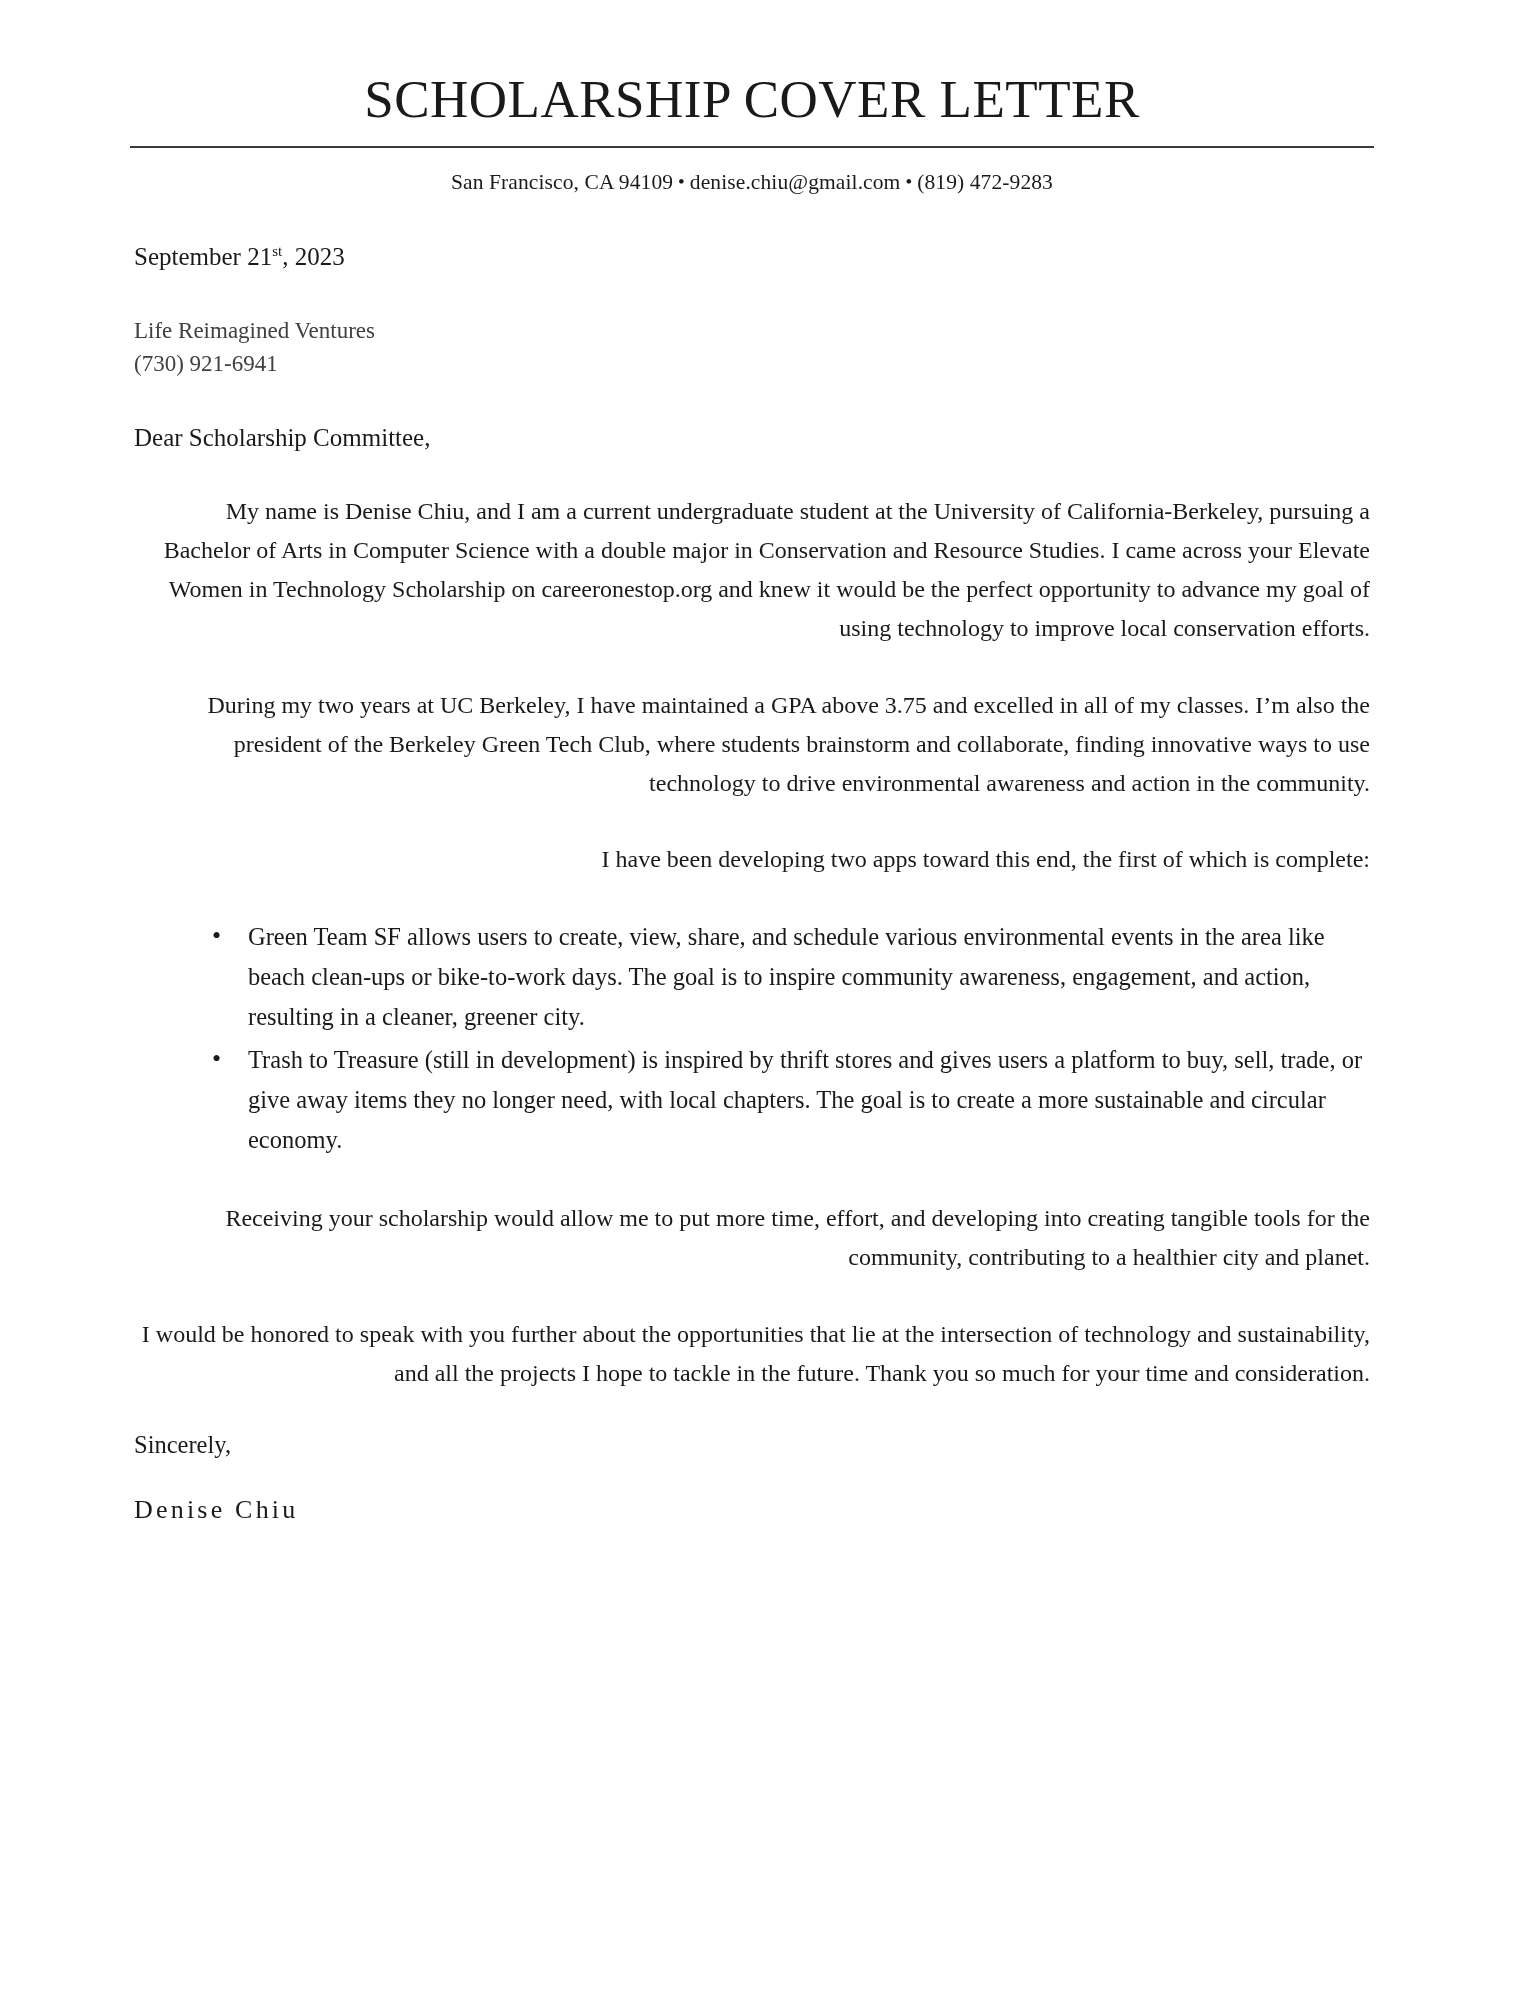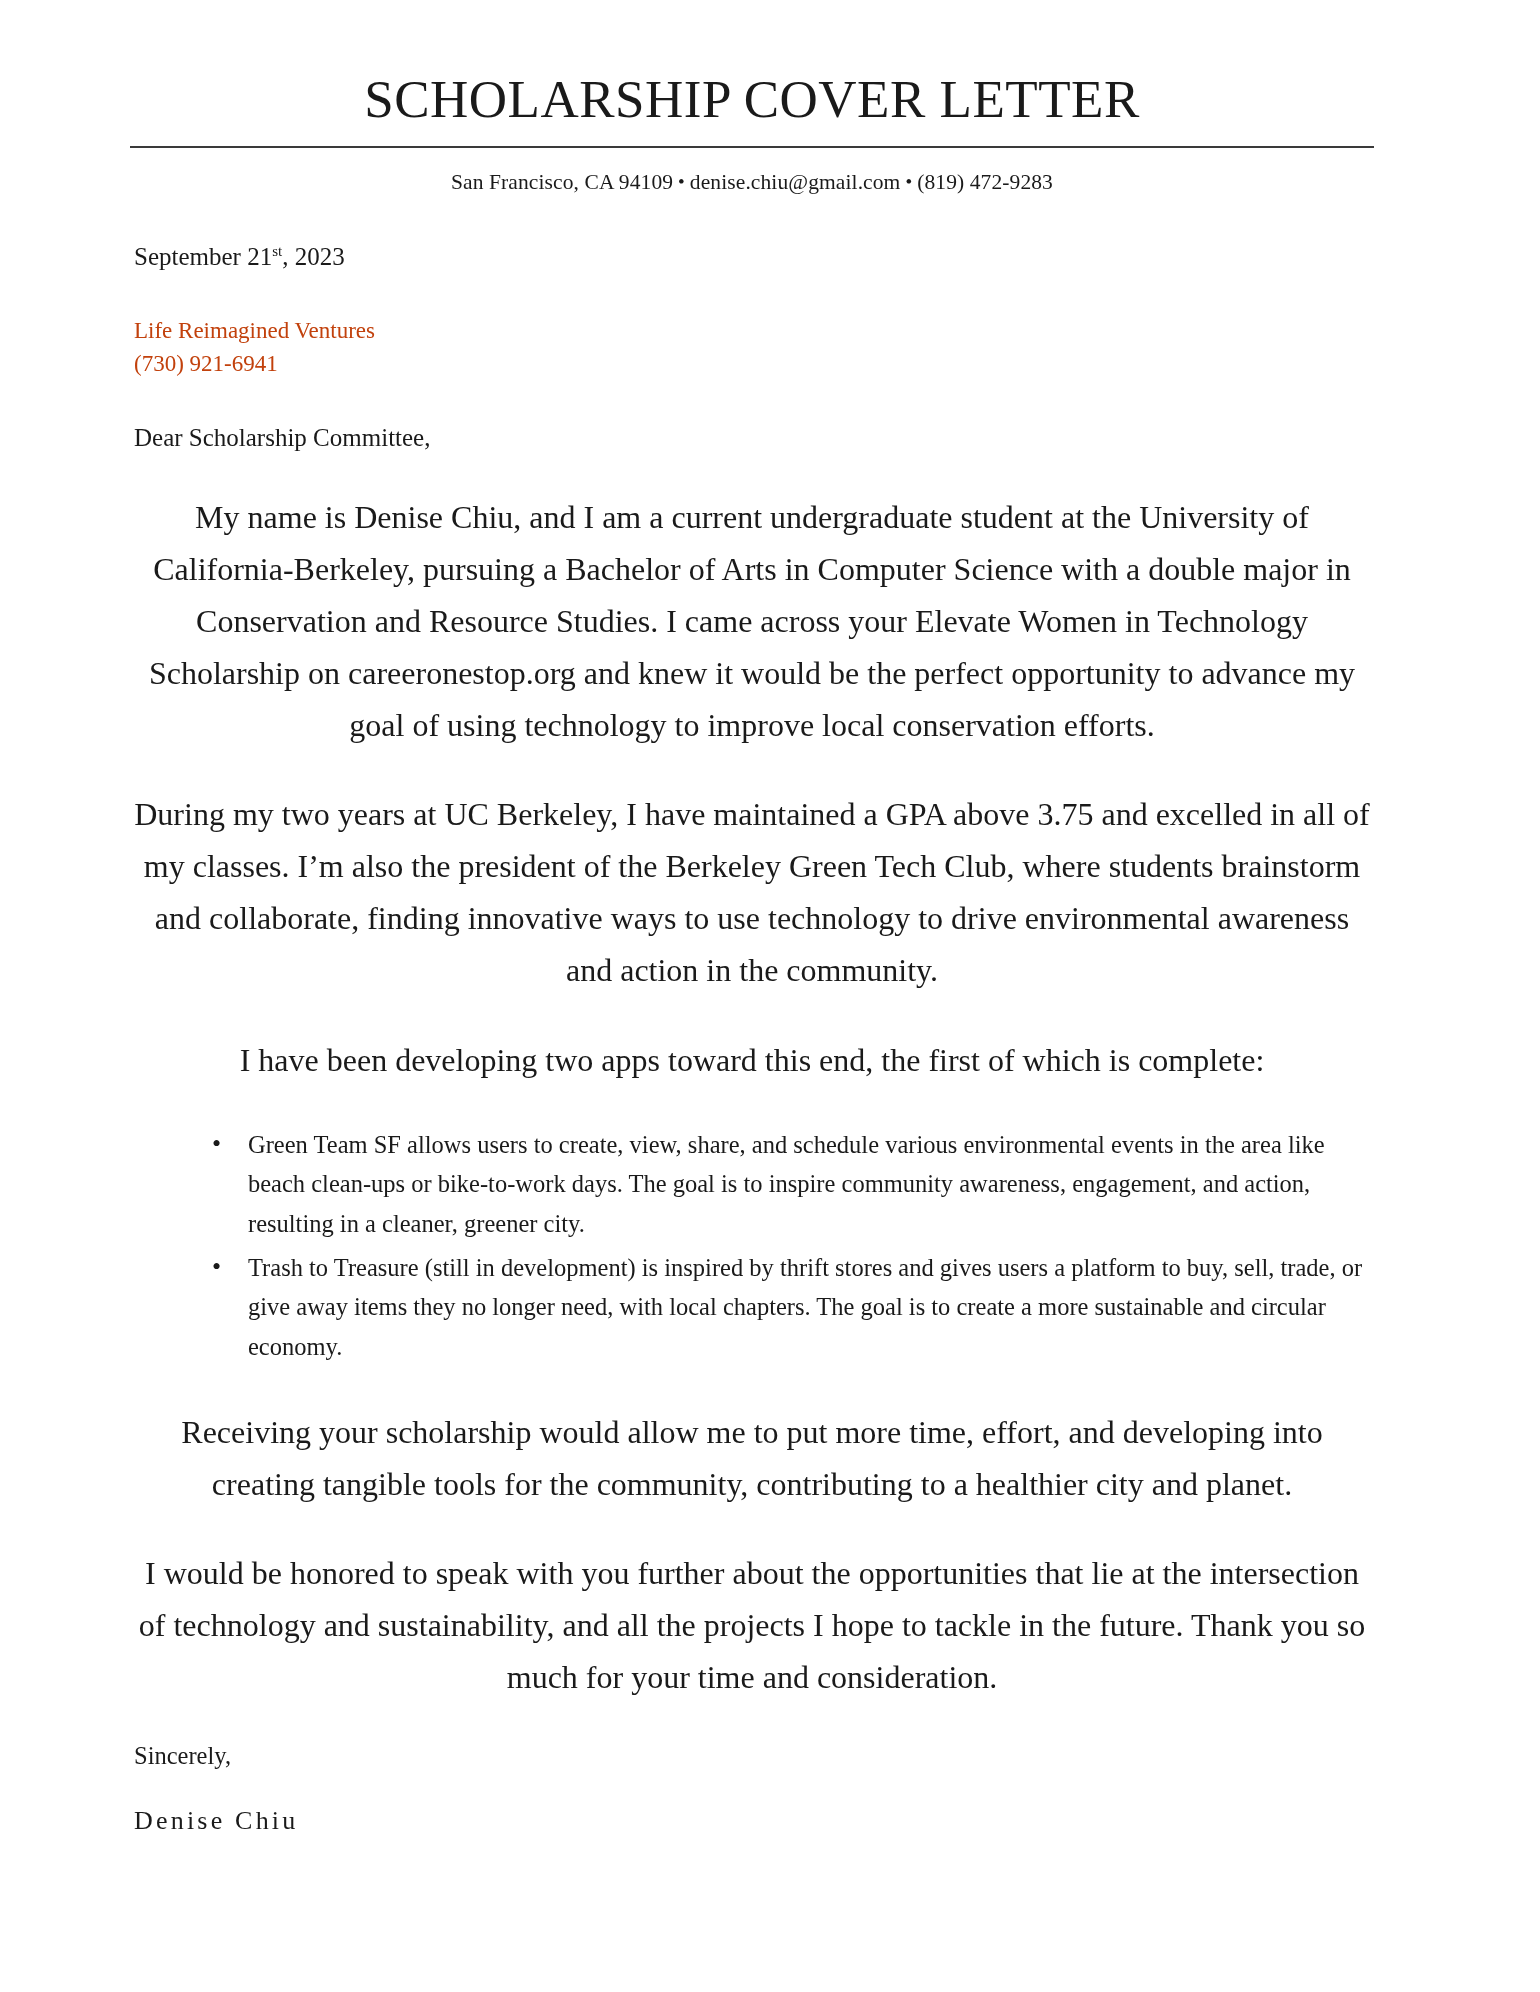--- a/index.html
+++ b/index.html
@@ -53,34 +53,34 @@
   }
   .date {
     font-size: 25px;
     margin-bottom: 42px;
   }
   .date sup {
     font-size: 15px;
     vertical-align: super;
   }
   .recipient {
-    color: #c2410c;
+    color: #404040;
     font-size: 23px;
     line-height: 1.45;
     margin-bottom: 44px;
   }
   .salutation {
     font-size: 25px;
     margin-bottom: 40px;
   }
   p.para {
-    font-size: 32px;
+    font-size: 24px;
     line-height: 1.62;
     margin: 0 0 38px 0;
-    text-align: center;
+    text-align: right;
   }
   ul.bullets {
     margin: 0 0 40px 0;
     padding-left: 78px;
     list-style: none;
   }
   ul.bullets li {
     font-size: 24.5px;
     line-height: 1.62;
     margin-bottom: 4px;

